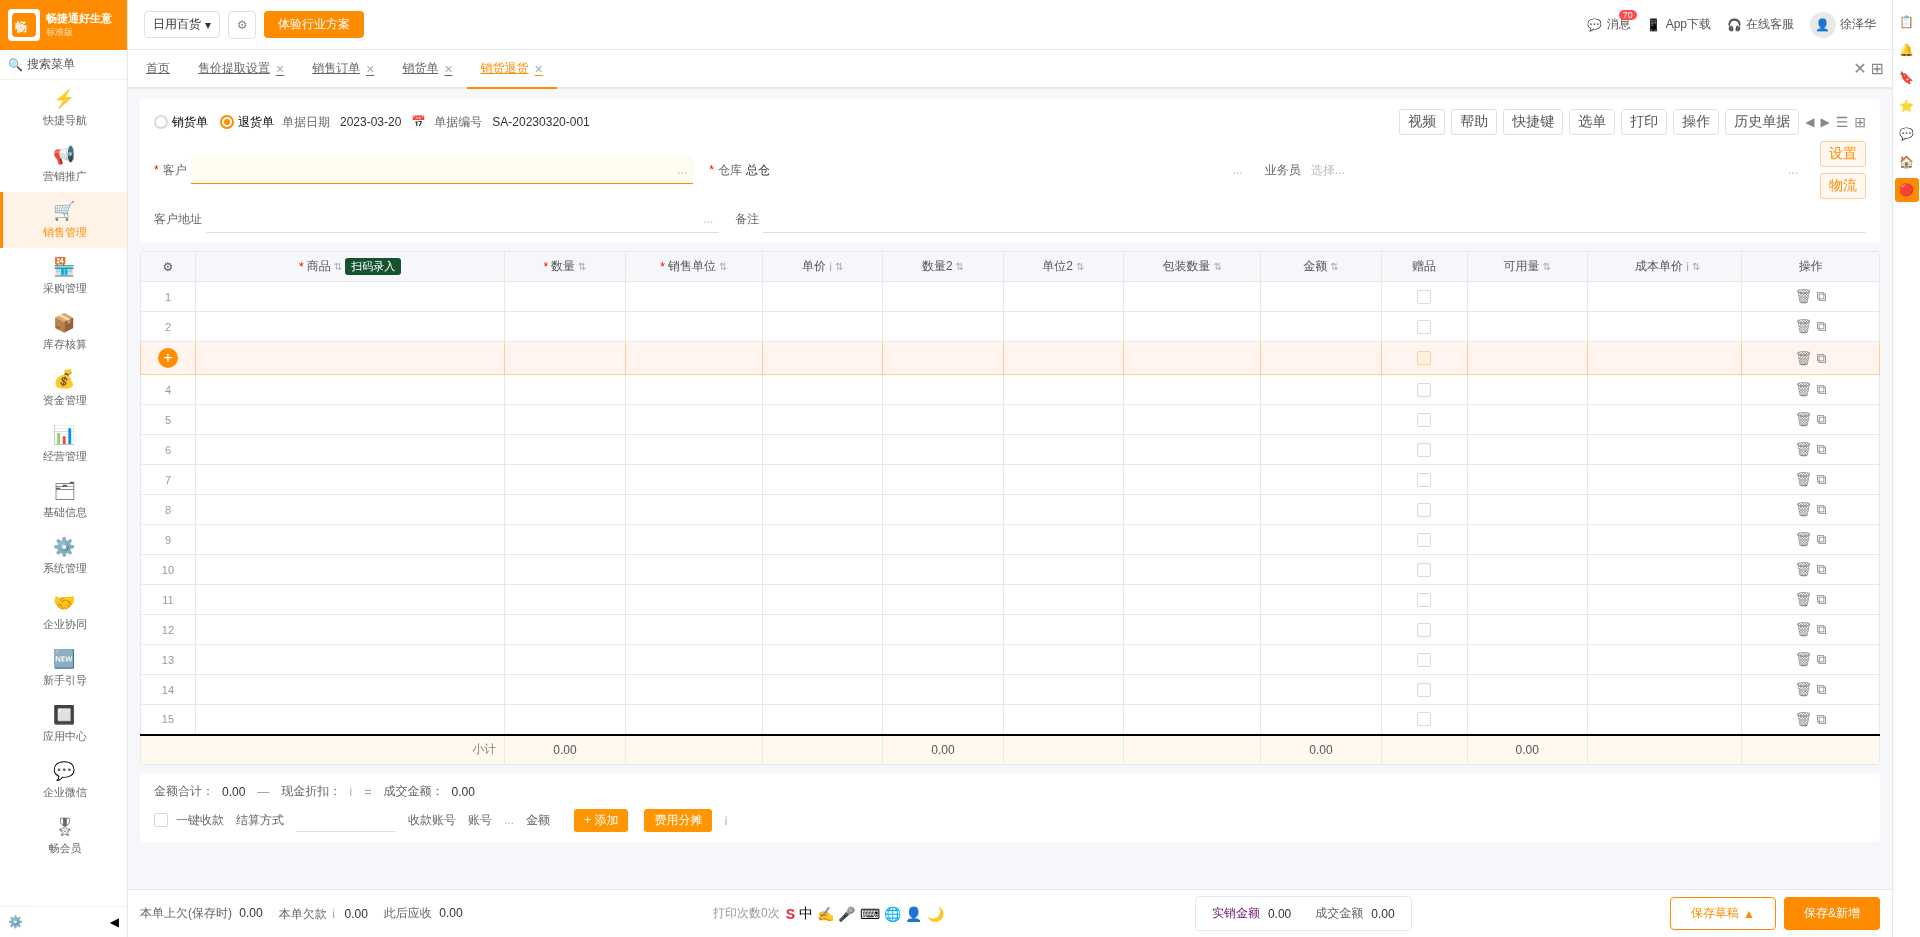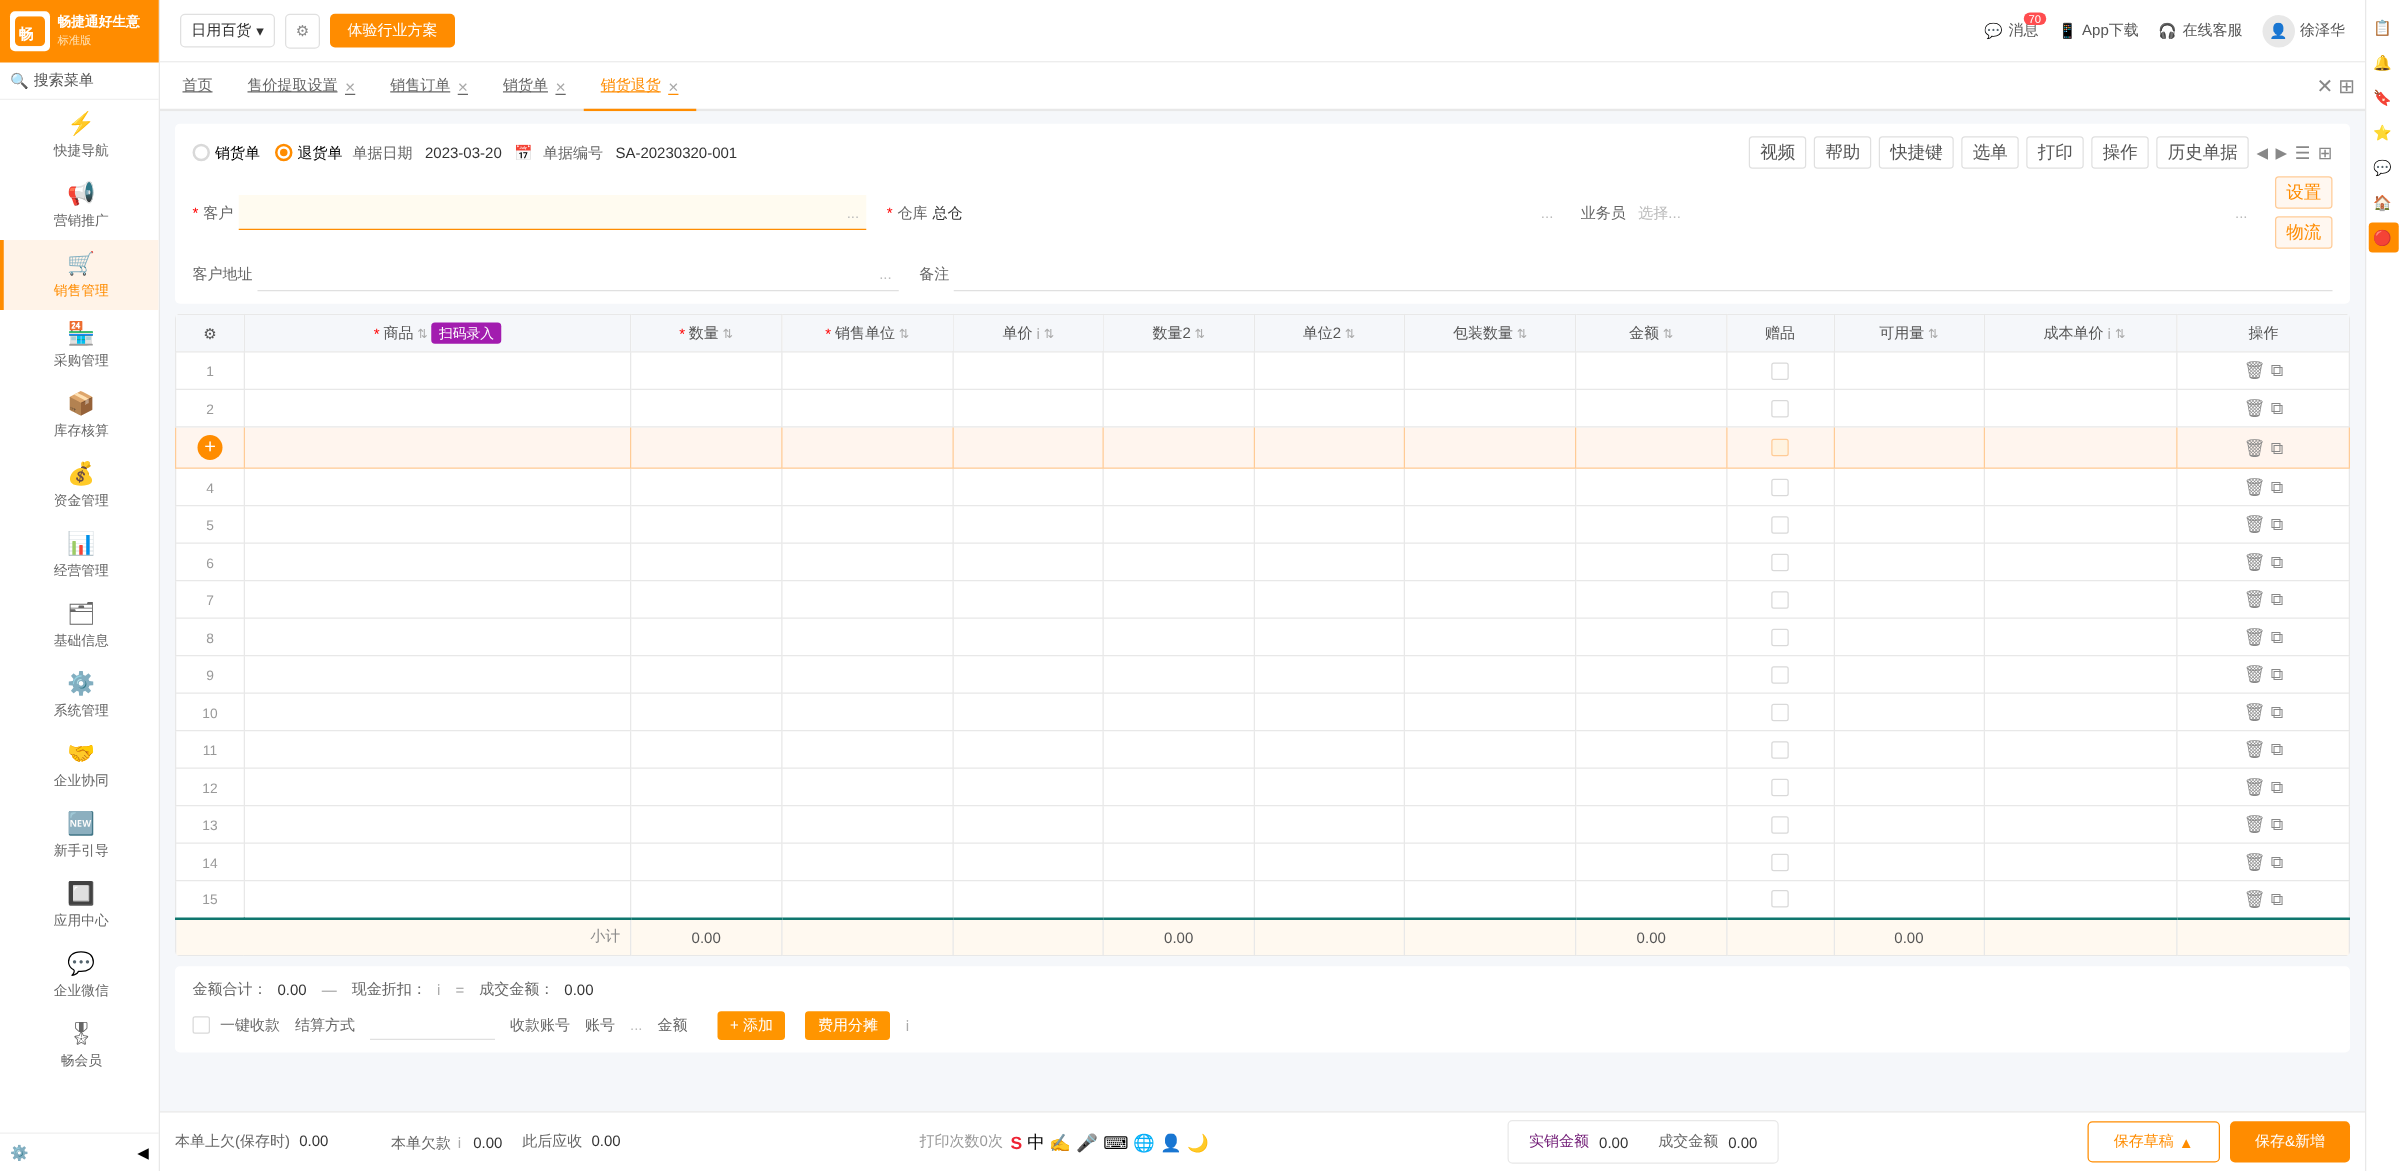--- a/index.html
+++ b/index.html
@@ -64,23 +64,23 @@
     thead th { background: #f5f7fa; padding: 6px 4px; text-align: center; color: #555; font-weight: normal; border: 1px solid #e8e8e8; white-space: nowrap; font-size: 11px; position: relative; }
     tbody td { border: 1px solid #e8e8e8; padding: 4px; text-align: center; color: #555; height: 30px; }
     tbody tr.active-row { background: #fff5ee; }
     tbody tr.active-row td { border-color: #ffcb96; }
     .row-num { color: #999; font-size: 11px; }
     .add-row-btn { width: 20px; height: 20px; background: #ff8c00; color: #fff; border-radius: 50%; display: flex; align-items: center; justify-content: center; cursor: pointer; font-size: 16px; margin: 0 auto; }
     .checkbox-cell { display: flex; align-items: center; justify-content: center; }
     .checkbox { width: 14px; height: 14px; border: 1px solid #d9d9d9; border-radius: 2px; }
     .action-btns { display: flex; gap: 4px; justify-content: center; }
     .action-btn { cursor: pointer; color: #888; font-size: 14px; }
-    .scan-btn { background: #a21caf; color: #fff; padding: 1px 6px; border-radius: 3px; font-size: 11px; cursor: pointer; }
+    .scan-btn { background: #14532d; color: #fff; padding: 1px 6px; border-radius: 3px; font-size: 11px; cursor: pointer; }
     .total-row { background: #fff9f0; font-weight: 500; }
-    .total-row td { border-top: 2px solid #0f766e; }
+    .total-row td { border-top: 2px solid #000000; }
     .sort-icon { color: #aaa; font-size: 10px; cursor: pointer; }
     th .th-content { display: flex; align-items: center; justify-content: center; gap: 3px; }
     .footer-calc { display: flex; align-items: center; gap: 8px; margin-bottom: 8px; }
     .footer-payment { display: flex; align-items: center; gap: 8px; }
     .footer-checkbox { width: 14px; height: 14px; border: 1px solid #d9d9d9; border-radius: 2px; cursor: pointer; }
     .payment-btn { background: #ff9500; color: #fff; padding: 3px 10px; border-radius: 3px; cursor: pointer; border: none; font-size: 12px; }
 
     
     .bottom-bar { background: #fff; border-top: 1px solid #e8e8e8; padding: 6px 12px; display: flex; align-items: center; justify-content: space-between; flex-shrink: 0; }
     .bottom-bar-left { display: flex; align-items: center; gap: 16px; color: #666; }
@@ -824,21 +824,21 @@
       </div>
     </div>
   </div>
 
   <div class="bottom-bar">
     <div class="bottom-bar-left">
       <span style="color:#666;">
         <span>本单上欠(保存时)</span>
         <span style="color:#333;margin-left:4px;font-weight:500;">0.00</span>
       </span>
-      <span style="color:#666;margin-left:34px;">
+      <span style="color:#666;">
         <span>本单欠款</span>
         <span style="color:#aaa;cursor:pointer;margin:0 2px;">ℹ</span>
         <span style="color:#333;margin-left:4px;font-weight:500;">0.00</span>
       </span>
       <span style="color:#666;">
         <span>此后应收</span>
         <span style="color:#333;margin-left:4px;font-weight:500;">0.00</span>
       </span>
     </div>
     <div class="bottom-bar-center">

